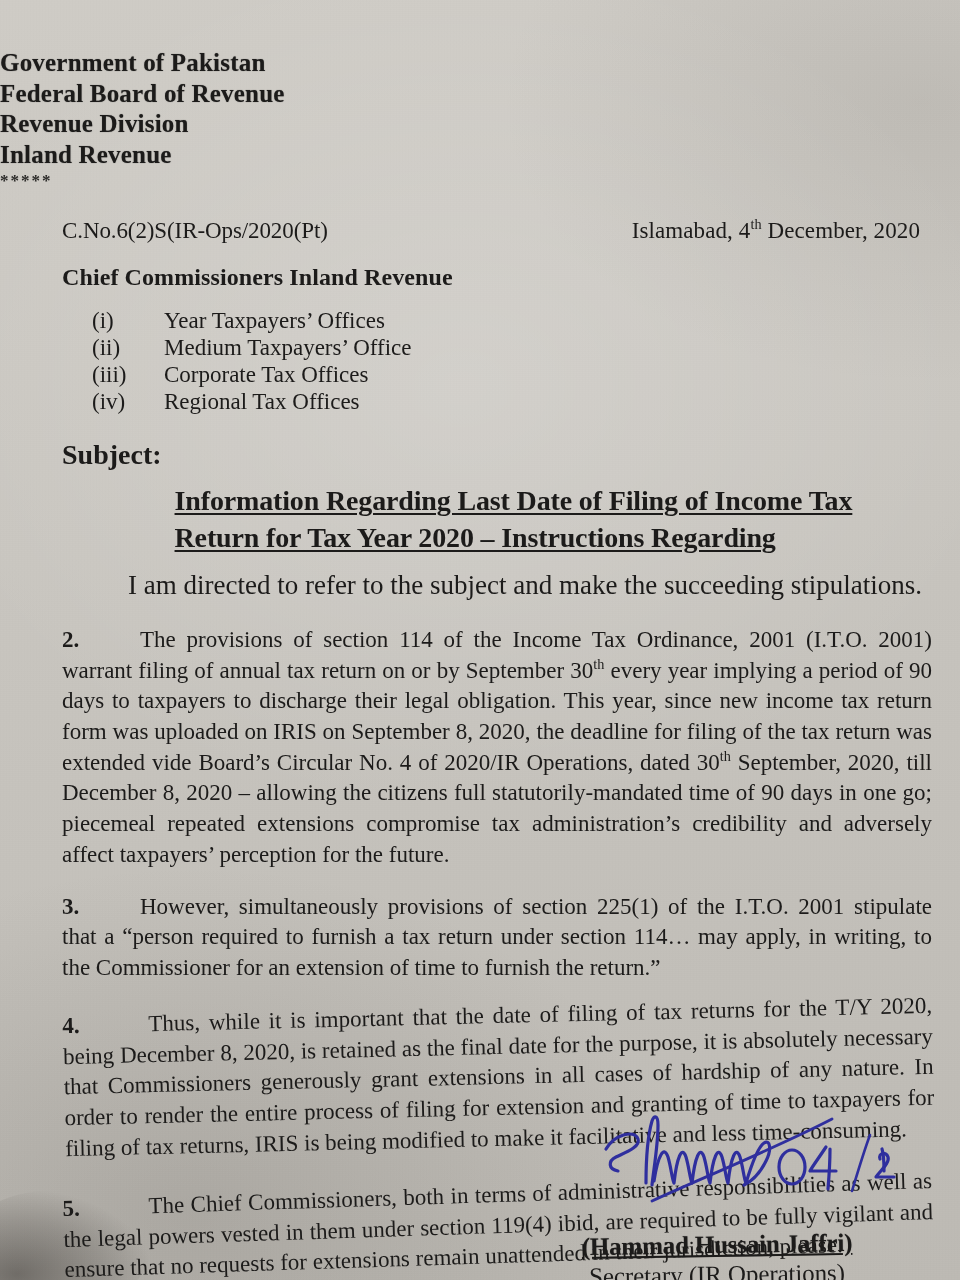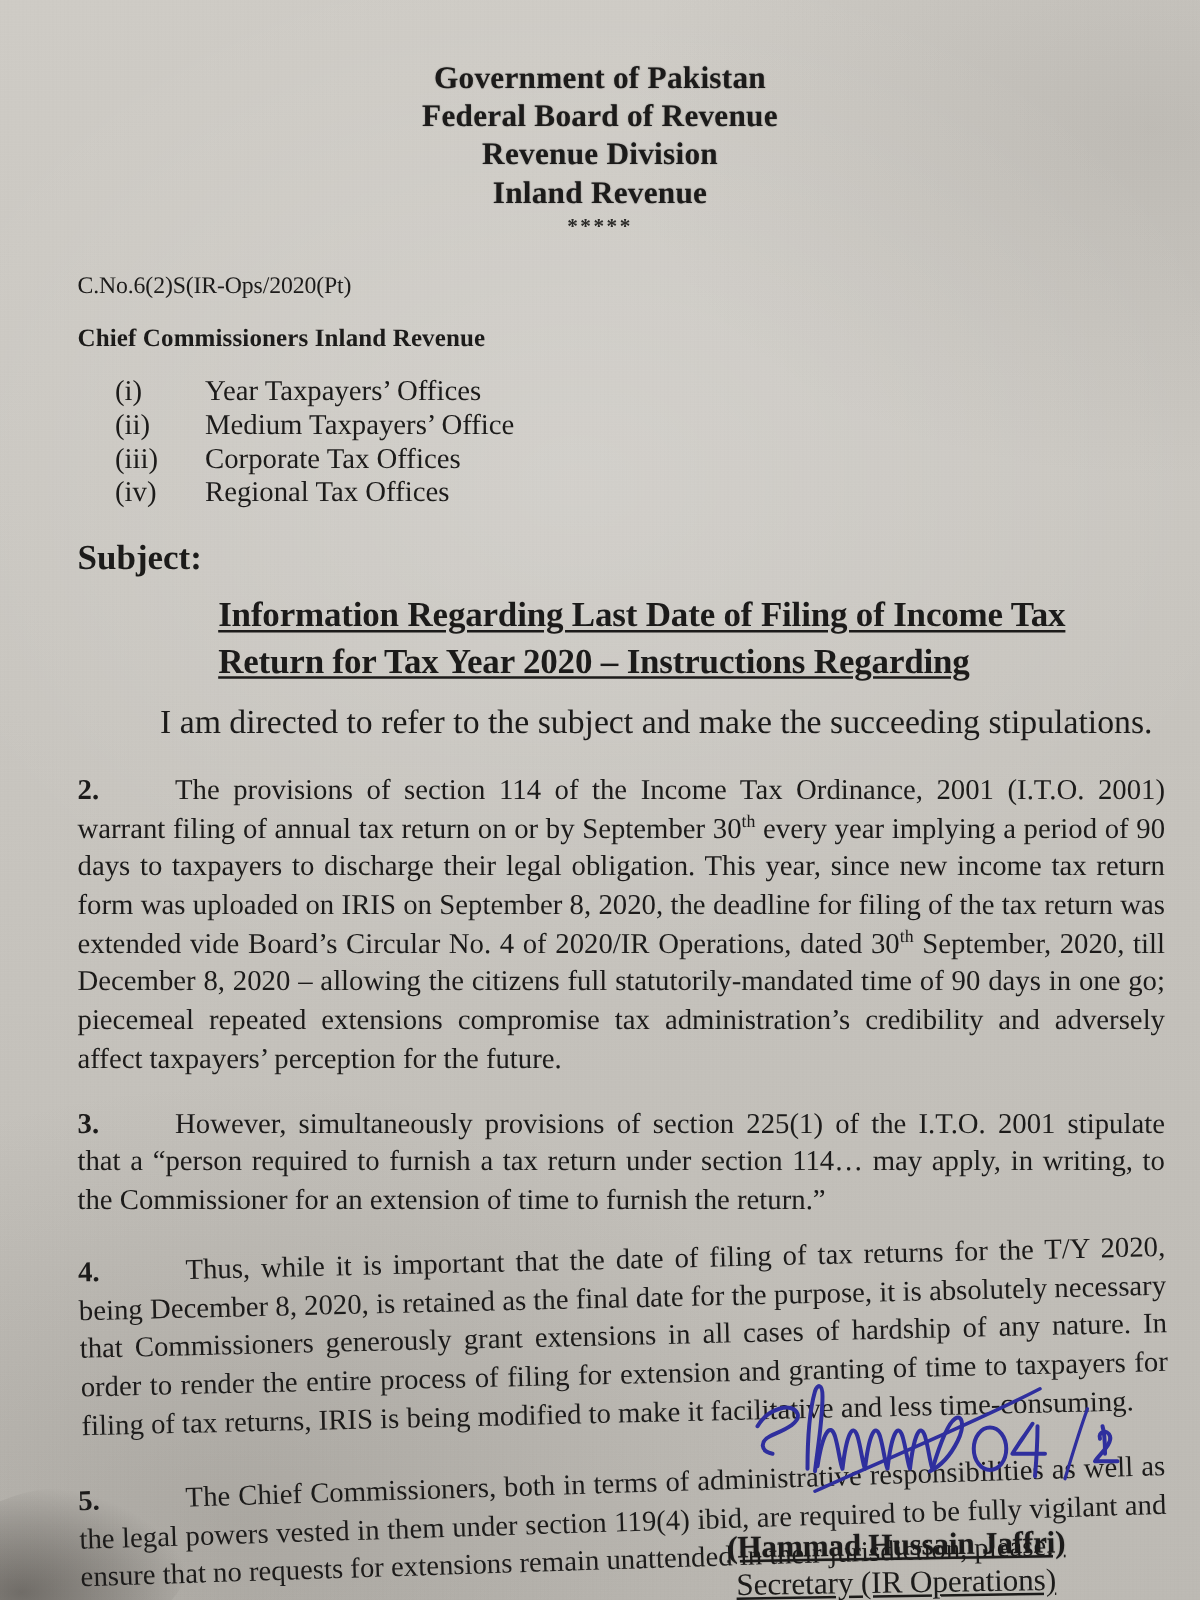--- a/index.html
+++ b/index.html
@@ -50,21 +50,21 @@
     pointer-events: none;
   }
 
   .content {
     position: relative;
     z-index: 2;
   }
 
   
   .letterhead {
-    text-align: center;
+    text-align: left;
     padding-top: 48px;
     line-height: 1.22;
   }
   .letterhead .ln {
     font-weight: bold;
     font-size: 25px;
     letter-spacing: .2px;
     text-shadow: 0 0 1.1px rgba(0,0,0,.45);
   }
   .stars {
@@ -74,29 +74,29 @@
     margin-top: 1px;
     color: #2b2a28;
   }
 
   
   .refrow {
     display: flex;
     justify-content: space-between;
     align-items: baseline;
     margin: 26px 40px 0 62px;
-    font-size: 19px;
+    font-size: 23px;
   }
   .refno { letter-spacing: -.1px; }
   .place { letter-spacing: .1px; }
   sup { font-size: .62em; vertical-align: super; line-height: 0; }
 
   .addressee {
     margin: 20px 0 0 62px;
-    font-size: 20px;
+    font-size: 24px;
     font-weight: bold;
     letter-spacing: .1px;
   }
 
   
   .офис, .offices {
     margin: 16px 0 0 92px;
     font-size: 23px;
     line-height: 1.18;
   }
@@ -207,20 +207,21 @@
     <div class="letterhead">
       <div class="ln">Government of Pakistan</div>
       <div class="ln">Federal Board of Revenue</div>
       <div class="ln">Revenue Division</div>
       <div class="ln">Inland Revenue</div>
       <div class="stars">*****</div>
     </div>
 
     <div class="refrow">
       <div class="refno">C.No.6(2)S(IR-Ops/2020(Pt)</div>
+      <div class="place"><span>Islamabad, </span><span>4</span><sup>th</sup><span> December, 2020</span></div>
     </div>
 
     <div class="addressee">Chief Commissioners Inland Revenue</div>
 
     <div class="offices">
       <div class="row">
         <span class="num">(i)</span>
         <span>Year Taxpayers’ Offices</span>
       </div>
       <div class="row">

